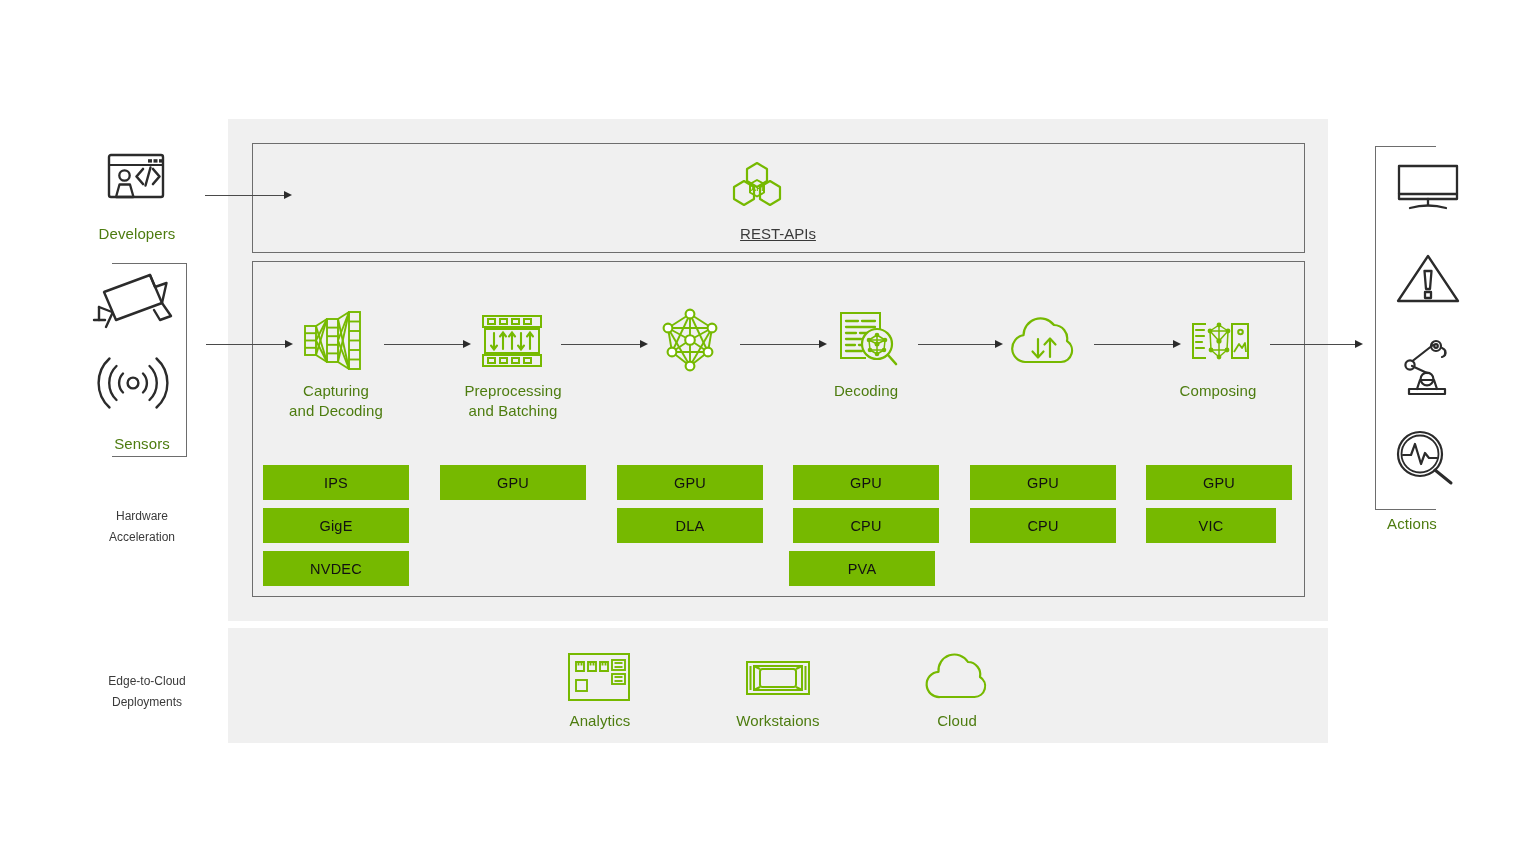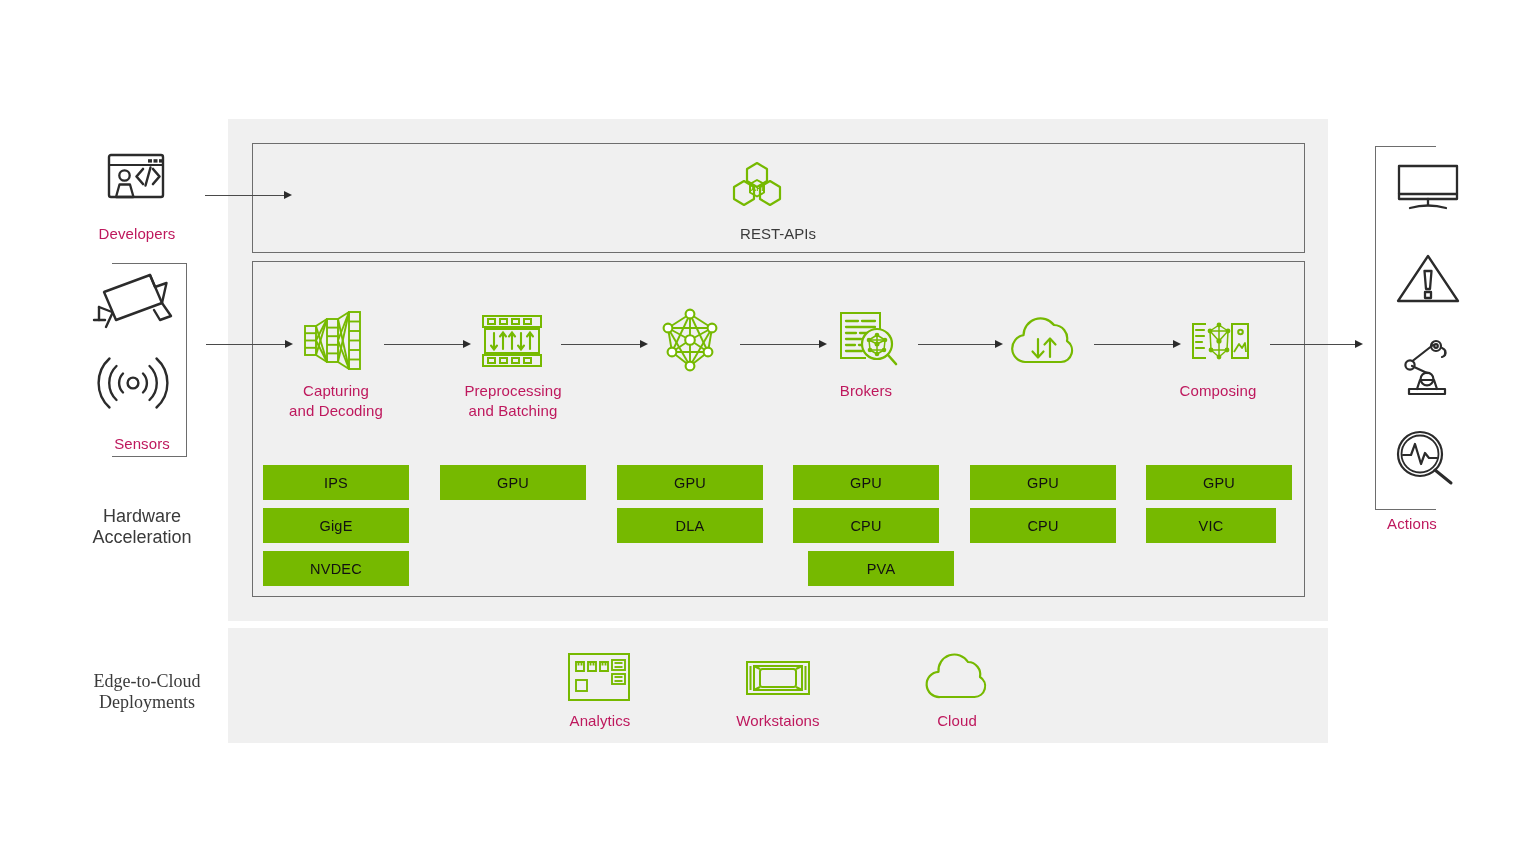--- a/index.html
+++ b/index.html
@@ -25,25 +25,25 @@
     left:252px;top:143px;width:1053px;height:110px;
     background:#f0f0f0;border:1.5px solid #6d6d6d;box-sizing:border-box;
   }
   .box-pipe{
     left:252px;top:261px;width:1053px;height:336px;
     background:#f0f0f0;border:1.5px solid #6d6d6d;box-sizing:border-box;
   }
 
   
   .label{
-    font-size:15px;line-height:20px;color:#be185d;
+    font-size:15px;line-height:20px;color:#4d7c0f;
     text-align:center;letter-spacing:.1px;white-space:pre-line;
   }
   .side-label{
-    font-size:18px;line-height:21px;color:#3a3a3a;
+    font-size:12px;line-height:21px;color:#3a3a3a;
     text-align:center;white-space:pre-line;
   }
   .api-label{font-size:15px;color:#3a3a3a;text-align:center;width:200px;}
 
   
   .chip{
     height:35px;background:#76b900;color:#111;
     display:flex;align-items:center;justify-content:center;
     font-size:14.5px;letter-spacing:.2px;
   }
@@ -127,21 +127,21 @@
     <svg width="56" height="56" viewBox="0 0 56 56">
       <g fill="none" stroke="#76b900" stroke-width="2.2" stroke-linejoin="round">
         <path d="M28 3 L38 9 L38 21 L28 27 L18 21 L18 9 Z"></path>
         <path d="M15 21 L25 27 L25 39 L15 45 L5 39 L5 27 Z"></path>
         <path d="M41 21 L51 27 L51 39 L41 45 L31 39 L31 27 Z"></path>
         <path d="M28 20 L35 24 L35 32.5 L28 36.5 L21 32.5 L21 24 Z" stroke-width="2"></path>
       </g>
       <text x="28" y="31.4" font-family="Liberation Sans, sans-serif" font-size="7.6" font-weight="bold" fill="#76b900" text-anchor="middle">API</text>
     </svg>
   </div>
-  <div class="abs api-label" style="left:678px;top:225px;">REST-APIs</div>
+  <div class="abs api-label" style="left:678px;top:225px;text-decoration:underline;">REST-APIs</div>
 
   <div class="abs" style="left:303px;top:310px;">
     <svg width="66" height="62" viewBox="0 0 66 62">
       <g fill="none" stroke="#76b900" stroke-width="1.9">
         <rect x="2" y="16" width="11" height="29"></rect>
         <line x1="2" y1="23.2" x2="13" y2="23.2"></line>
           <line x1="2" y1="30.5" x2="13" y2="30.5"></line>
         <line x1="2" y1="37.8" x2="13" y2="37.8"></line>
         <rect x="24" y="9" width="11" height="43"></rect>
         <line x1="24" y1="17.6" x2="35" y2="17.6"></line>
@@ -346,46 +346,46 @@
   <div class="abs hline" style="left:1094px;top:344px;width:80px;"></div>
   <div class="abs arrowhead" style="left:1173px;top:340px;"></div>
 
   <div class="abs hline" style="left:1270px;top:344px;width:86px;"></div>
   <div class="abs arrowhead" style="left:1355px;top:340px;"></div>
 
   <div class="abs label" style="left:256px;top:381px;width:160px;">Capturing
 and Decoding</div>
   <div class="abs label" style="left:432px;top:381px;width:162px;">Preprocessing
 and Batching</div>
-  <div class="abs label" style="left:790px;top:381px;width:152px;">Brokers</div>
+  <div class="abs label" style="left:790px;top:381px;width:152px;">Decoding</div>
   <div class="abs label" style="left:1142px;top:381px;width:152px;">Composing</div>
 
   <div class="abs side-label" style="left:72px;top:506px;width:140px;">Hardware
 Acceleration</div>
 
   <div class="abs chip" style="left:263px;top:465px;width:146px;">IPS</div>
   <div class="abs chip" style="left:263px;top:508px;width:146px;">GigE</div>
   <div class="abs chip" style="left:263px;top:551px;width:146px;">NVDEC</div>
 
   <div class="abs chip" style="left:440px;top:465px;width:146px;">GPU</div>
 
   <div class="abs chip" style="left:617px;top:465px;width:146px;">GPU</div>
   <div class="abs chip" style="left:617px;top:508px;width:146px;">DLA</div>
 
   <div class="abs chip" style="left:793px;top:465px;width:146px;">GPU</div>
   <div class="abs chip" style="left:793px;top:508px;width:146px;">CPU</div>
-  <div class="abs chip" style="left:808px;top:551px;width:146px;">PVA</div>
+  <div class="abs chip" style="left:789px;top:551px;width:146px;">PVA</div>
 
   <div class="abs chip" style="left:970px;top:465px;width:146px;">GPU</div>
   <div class="abs chip" style="left:970px;top:508px;width:146px;">CPU</div>
 
   <div class="abs chip" style="left:1146px;top:465px;width:146px;">GPU</div>
   <div class="abs chip" style="left:1146px;top:508px;width:130px;">VIC</div>
 
-  <div class="abs side-label" style="left:72px;top:671px;width:150px;font-family:Liberation Serif, serif;">Edge-to-Cloud
+  <div class="abs side-label" style="left:72px;top:671px;width:150px;">Edge-to-Cloud
 Deployments</div>
 
   <div class="abs" style="left:567px;top:652px;">
     <svg width="64" height="50" viewBox="0 0 64 50">
       <g fill="none" stroke="#76b900" stroke-width="2">
         <rect x="2" y="2" width="60" height="46"></rect>
         <g stroke-width="1.9">
           <path d="M9 10 h8 v9 h-8 z"></path>
             <line x1="11.5" y1="10" x2="11.5" y2="13.5"></line>
           <line x1="14.5" y1="10" x2="14.5" y2="13.5"></line>

